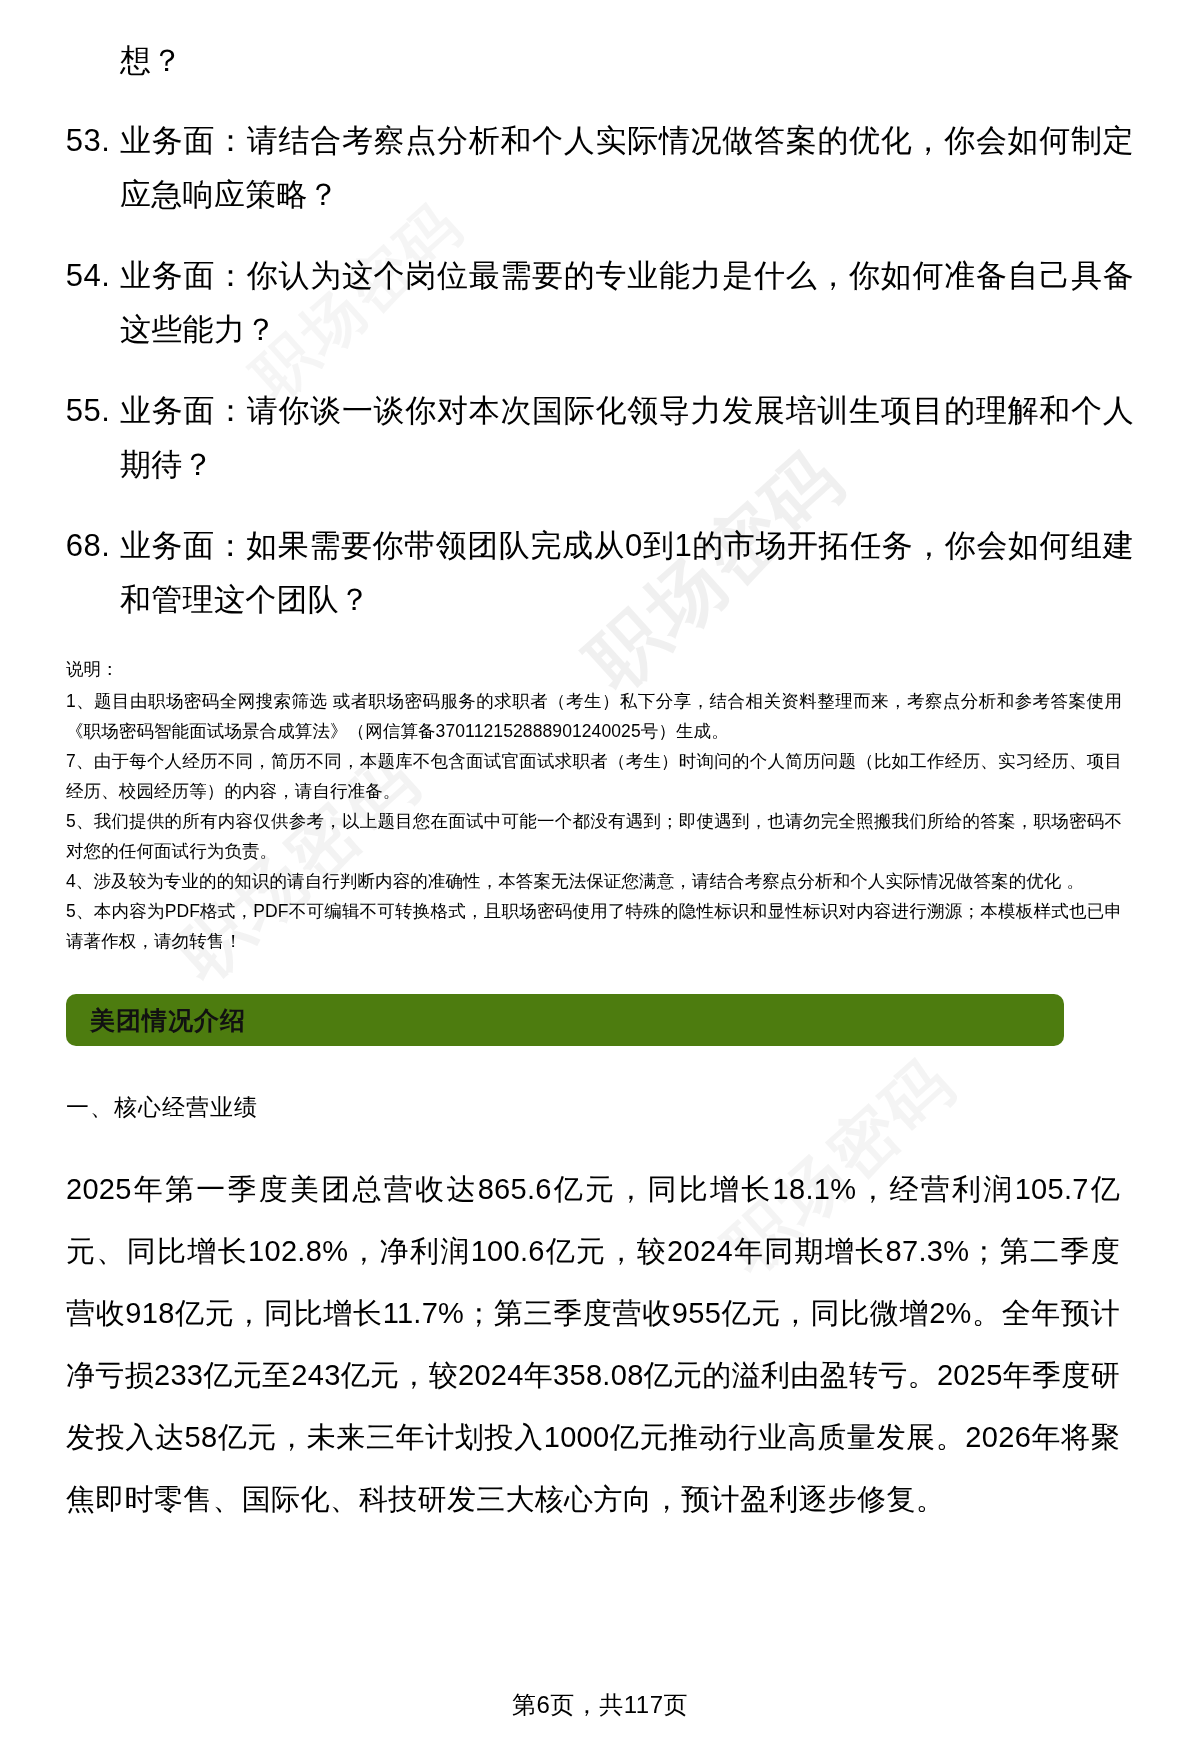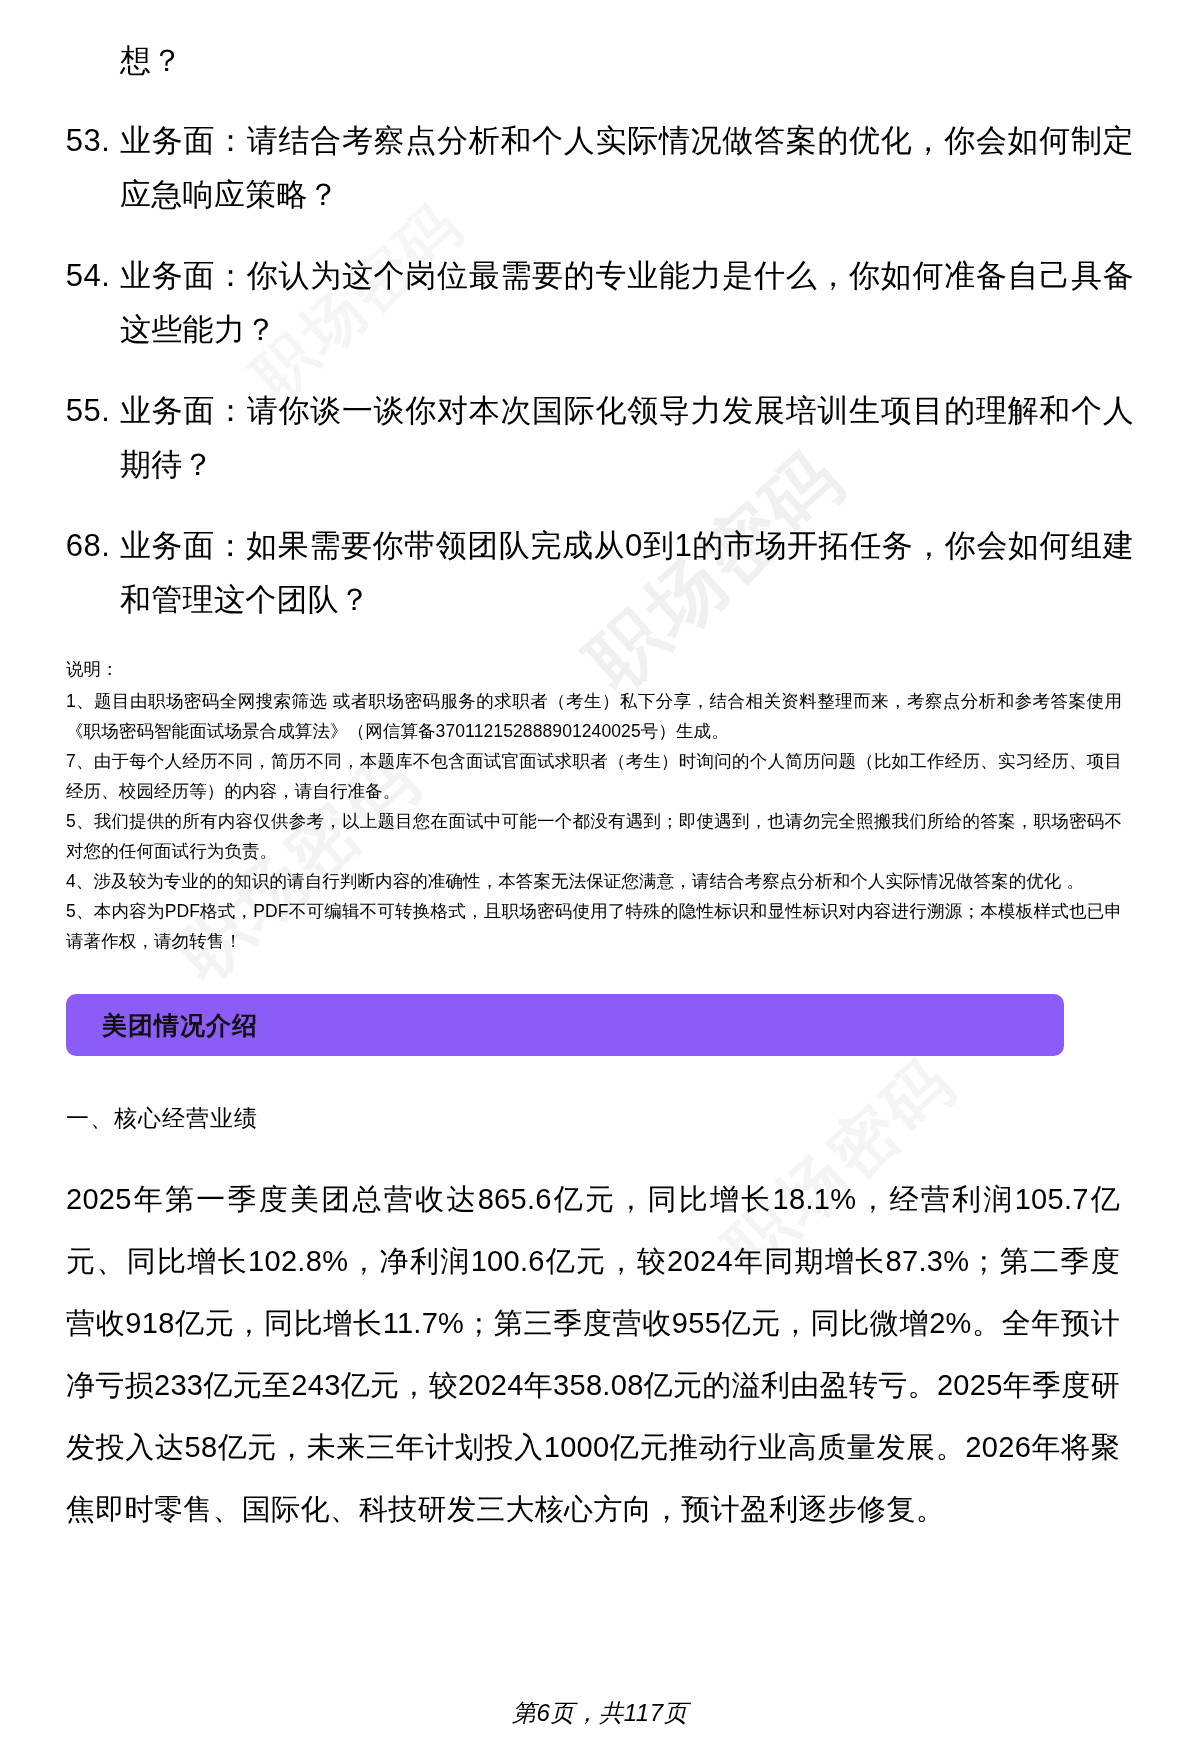--- a/index.html
+++ b/index.html
@@ -93,60 +93,60 @@
     font-size: 17.5px;
     line-height: 30px;
     text-align: justify;
     letter-spacing: 0.1px;
   }
 
   
   .banner {
     margin: 38px 0 0 14px;
     width: 998px;
-    height: 62px;
-    background: #8b5cf6;
+    height: 52px;
+    background: #4d7c0f;
     border-radius: 10px;
     display: flex;
     align-items: center;
-    padding-left: 36px;
+    padding-left: 24px;
   }
   .banner-title {
     font-size: 25px;
     font-weight: 700;
     color: #111;
     letter-spacing: 1px;
   }
 
   
   .section-heading {
     margin: 42px 0 0 14px;
     font-size: 23px;
     line-height: 40px;
     letter-spacing: 1px;
+    font-family: Liberation Serif, serif;
   }
   .body-paragraph {
     margin: 30px 14px 0 14px;
     font-size: 29px;
     line-height: 62px;
     text-align: justify;
     text-align-last: left;
     letter-spacing: 0.3px;
   }
 
   
   .footer {
     position: absolute;
     left: 0;
     right: 0;
-    bottom: 26px;
+    bottom: 34px;
     text-align: center;
     font-size: 24px;
     letter-spacing: 0.5px;
-    font-style: italic;
   }
 </style>
 </head>
 <body>
 
 <div class="watermark-layer">
   <div class="wm wm1">职场密码</div>
   <div class="wm wm2">职场密码</div>
   <div class="wm wm3">职场密码</div>
   <div class="wm wm4">职场密码</div>

